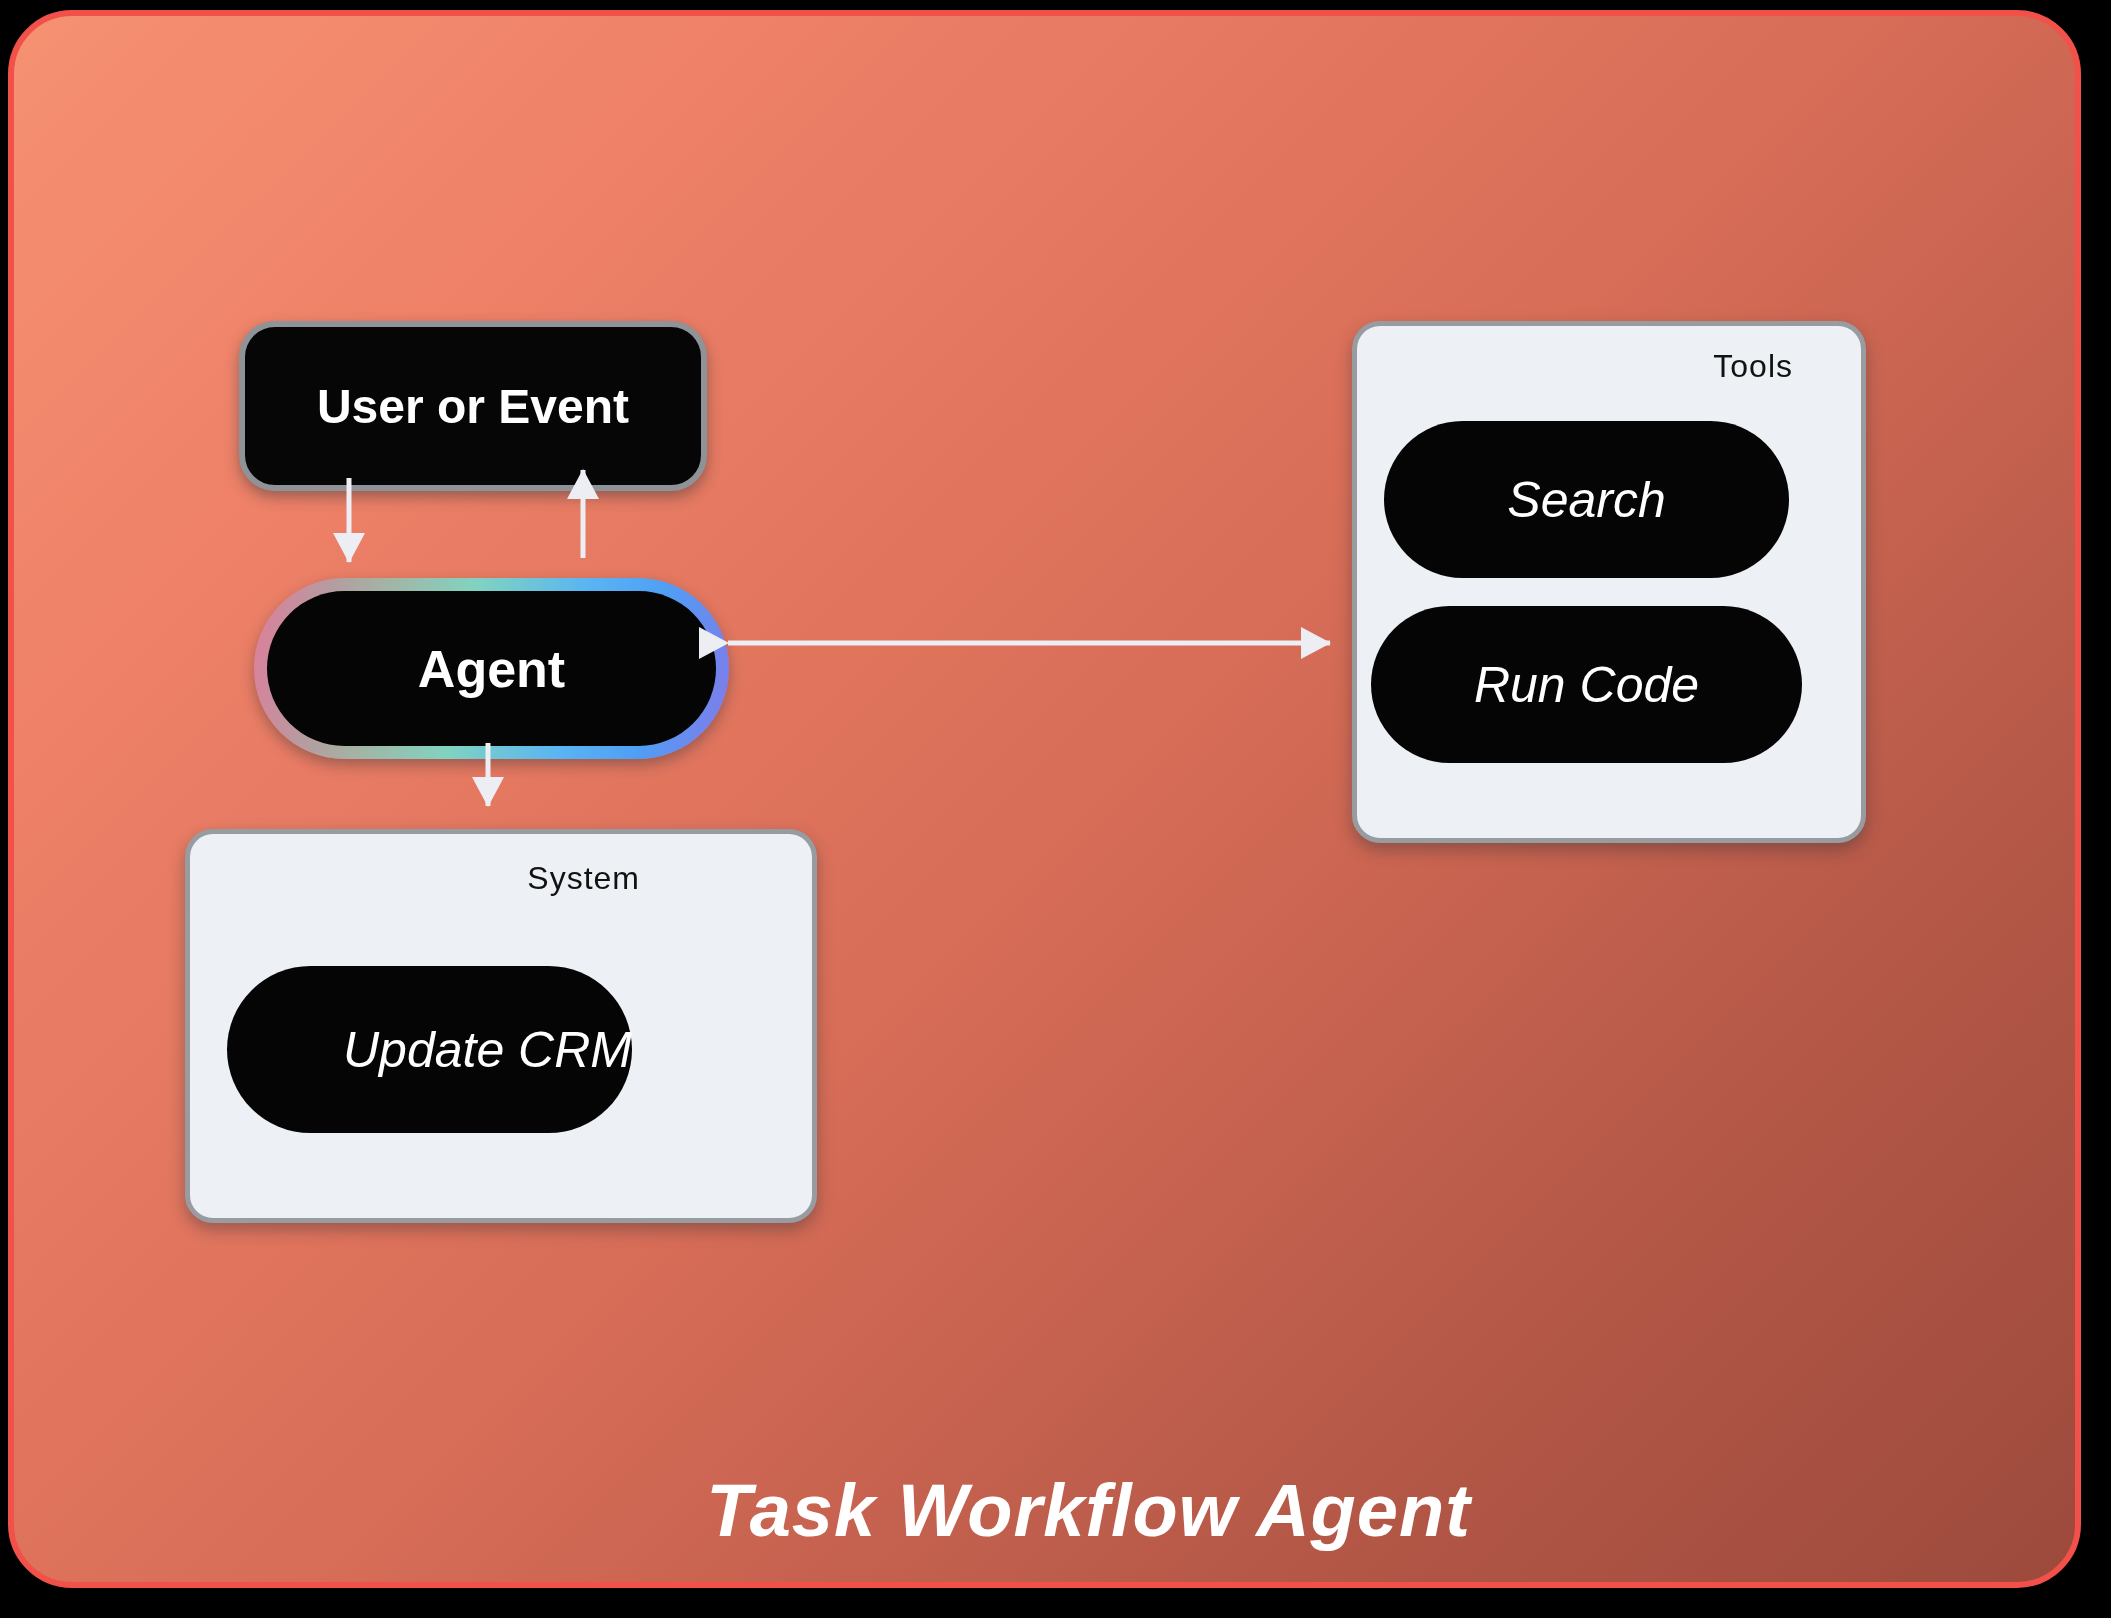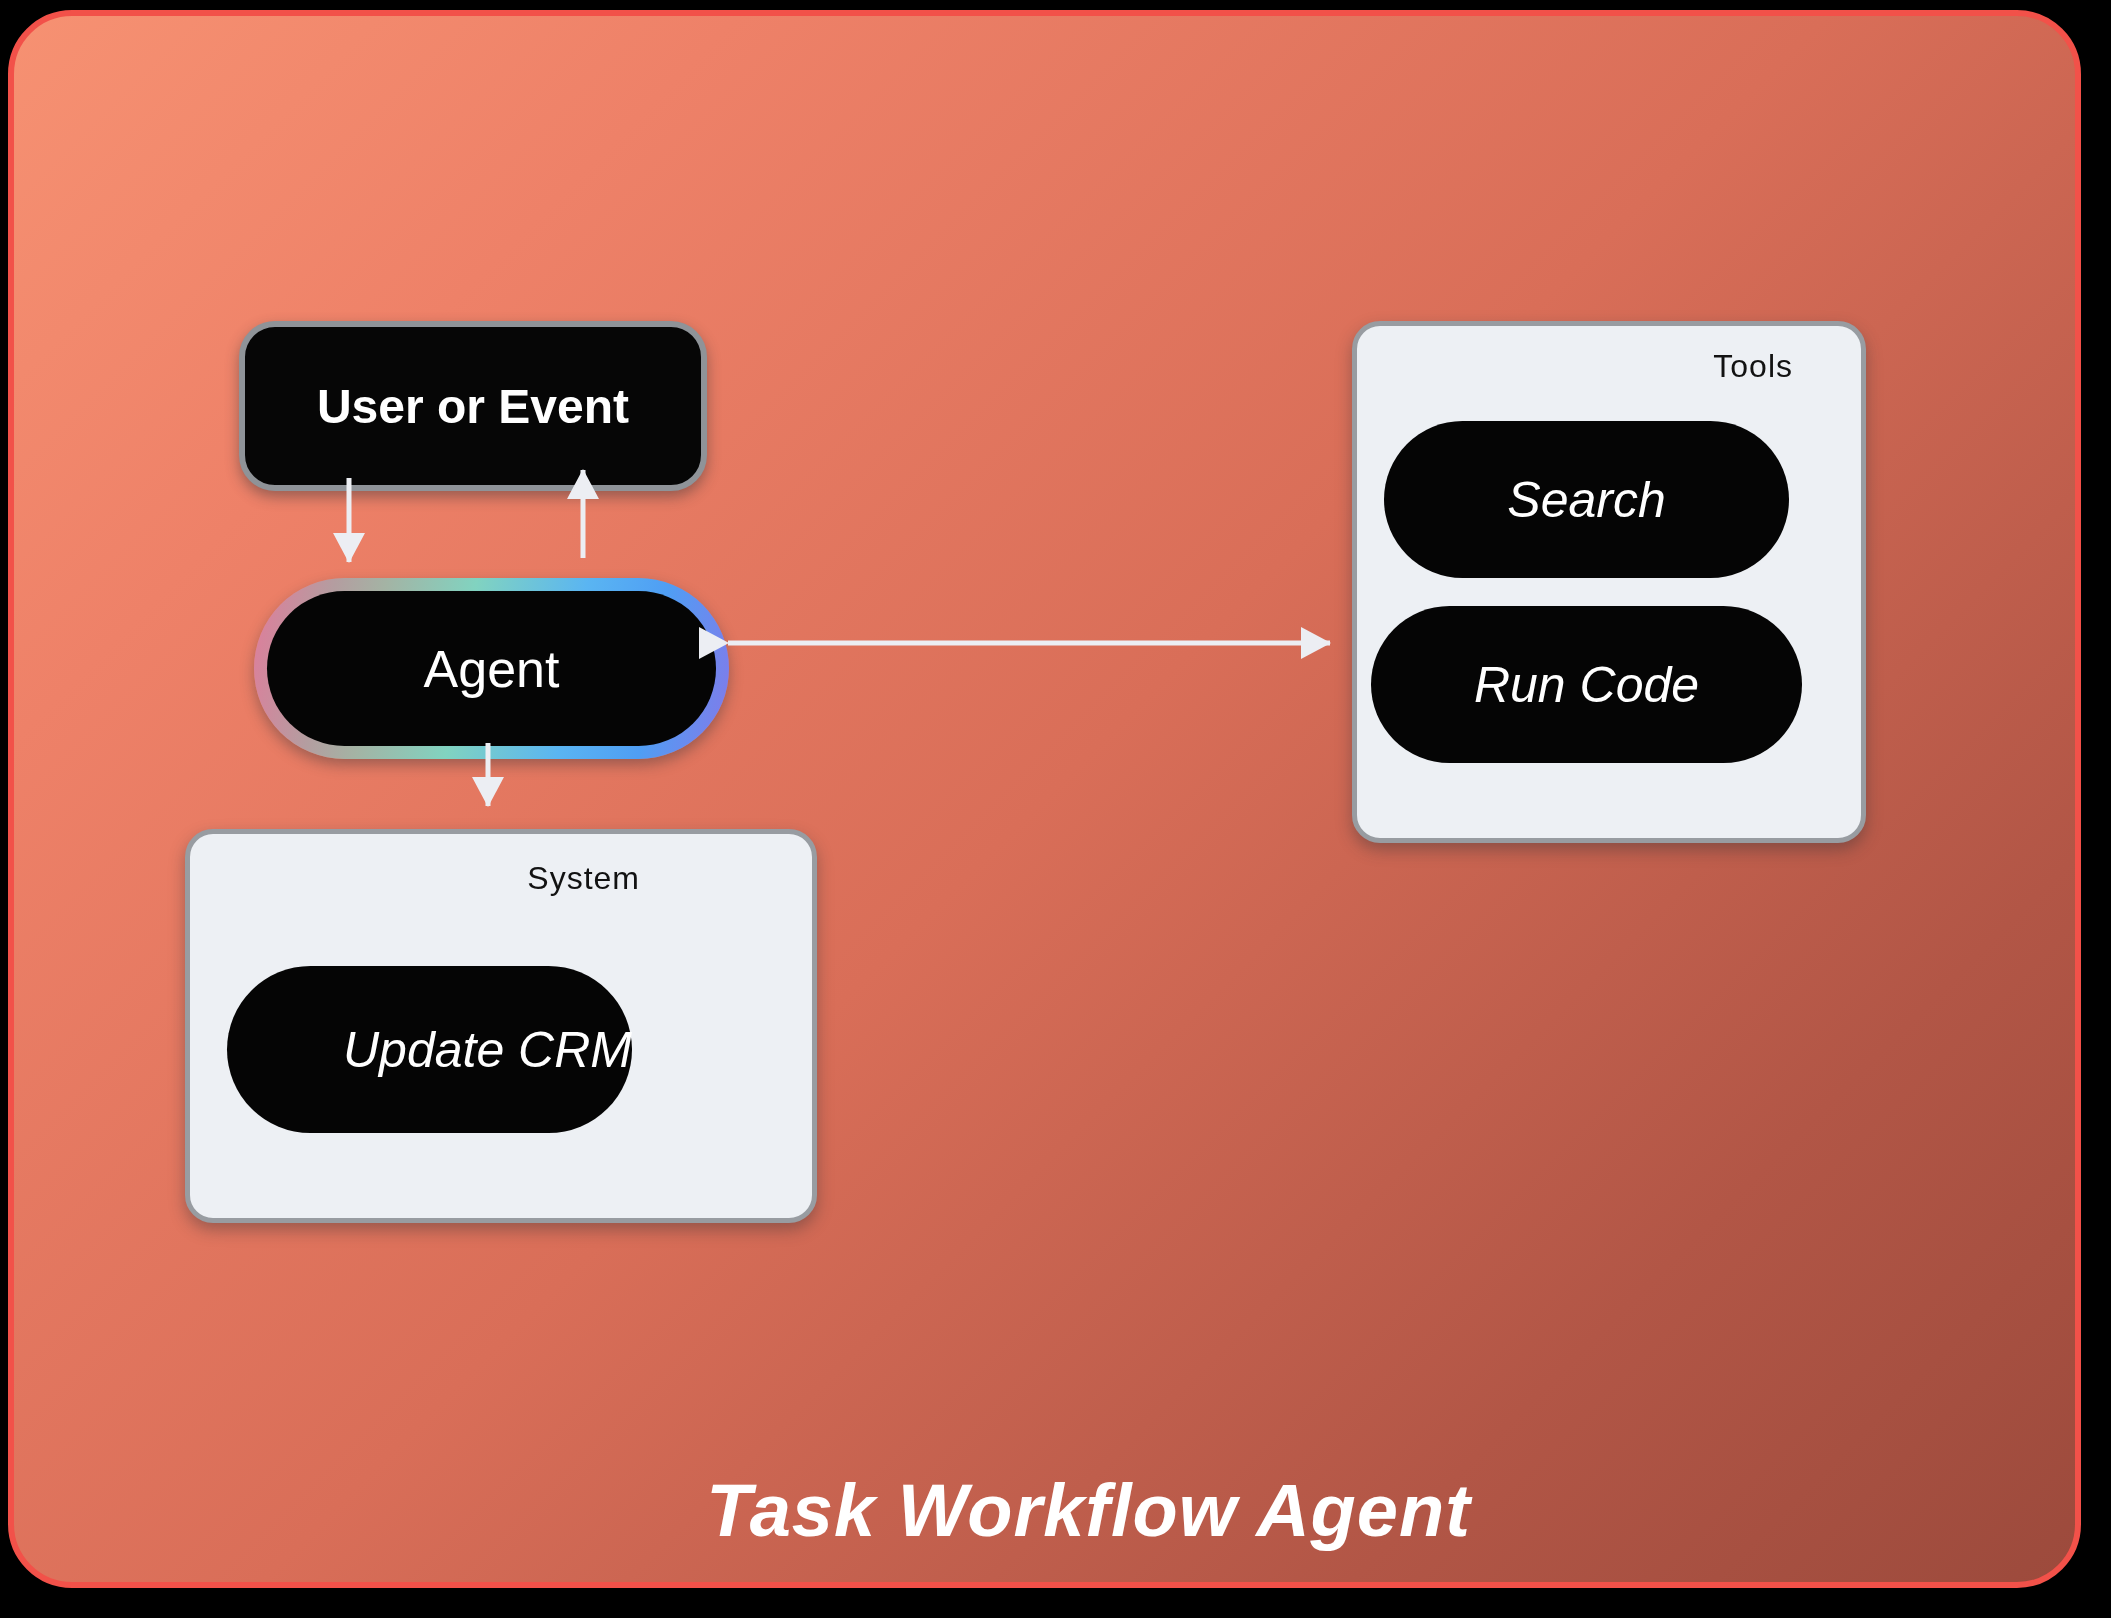--- a/index.html
+++ b/index.html
@@ -62,21 +62,21 @@
     width: 100%;
     height: 100%;
     box-sizing: border-box;
     border-radius: 82px;
     background: #050505;
     display: flex;
     align-items: center;
     justify-content: center;
     color: #ffffff;
     font-size: 52px;
-    font-weight: 400;
+    font-weight: 700;
   }
   .panel {
     position: absolute;
     box-sizing: border-box;
     background: #edf0f4;
     border: 5px solid #989ca1;
     border-radius: 28px;
     box-shadow: 0 7px 16px rgba(50,50,55,0.4);
   }
   .panel-system {

